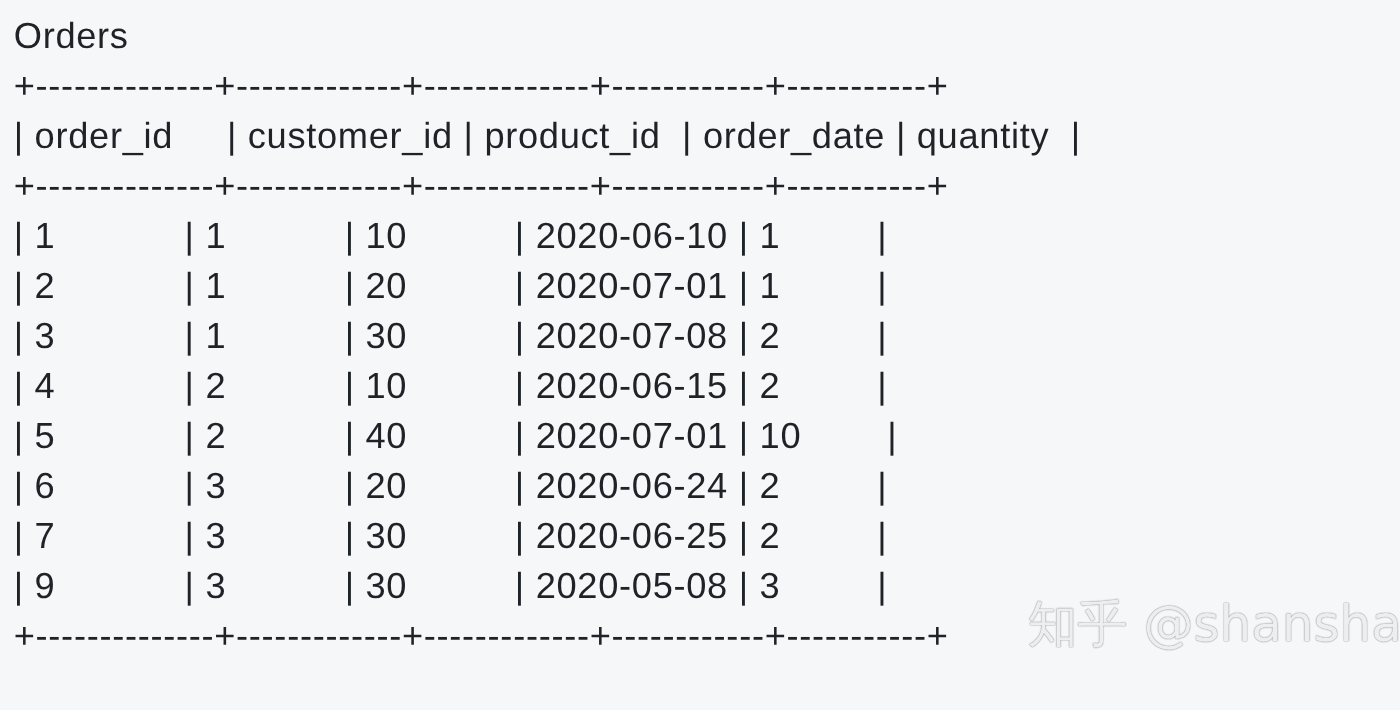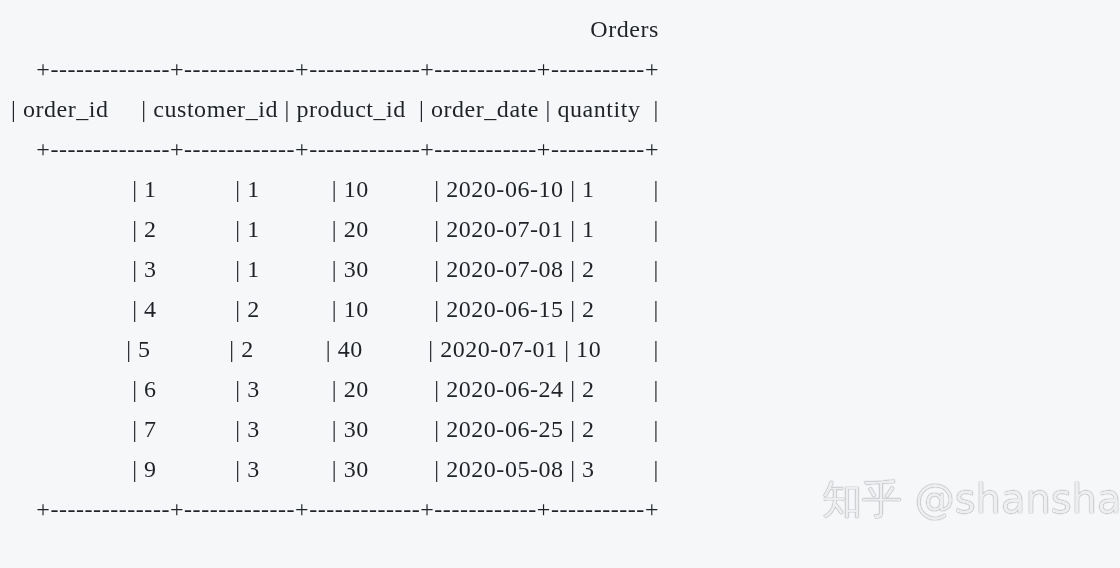--- a/index.html
+++ b/index.html
@@ -4,27 +4,26 @@
 <style>
   html, body { margin: 0; padding: 0; }
   body {
     width: 1120px; height: 568px; overflow: hidden;
     background: #f6f7f9;
     position: relative;
   }
   pre {
     margin: 0;
     position: absolute; left: 11px; top: 9px;
-    font-family: Liberation Serif, serif;
-    font-size: 24px;
+    font-family: Liberation Sans, sans-serif;
+    font-size: 29px;
     line-height: 40px;
     color: #1f2328;
     letter-spacing: 0.55px;
     white-space: pre;
-    text-align: right;
   }
   .line { display: block; height: 40px; }
   .watermark {
     position: absolute; left: 822px; top: 472px;
     font-family: "DejaVu Sans", sans-serif;
     font-size: 40px;
     color: rgba(255,255,255,0.85);
     text-shadow: 0 0 1px #8a8f96, 0 0 1px #8a8f96;
     letter-spacing: 0px;
     white-space: nowrap;

